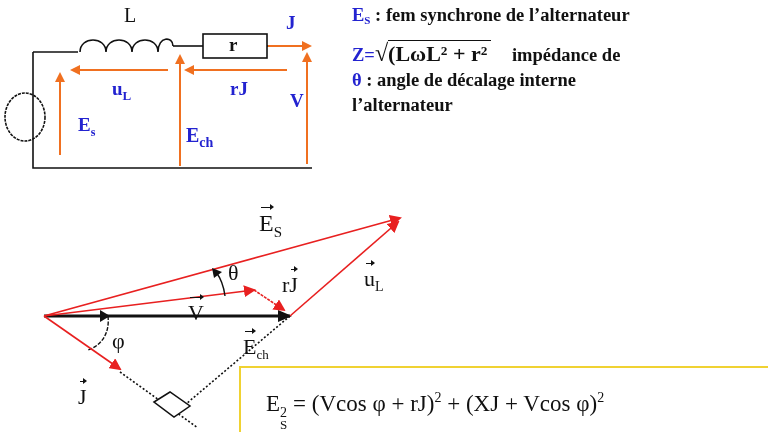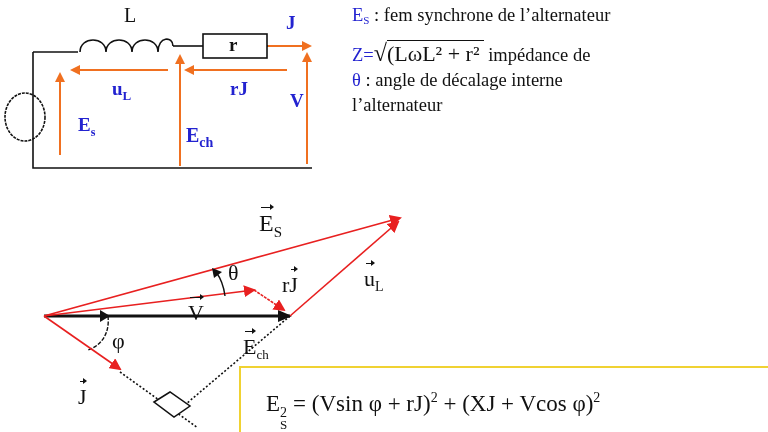--- a/index.html
+++ b/index.html
@@ -1,19 +1,19 @@
 <!DOCTYPE html>
 <html><head>
 <meta charset="utf-8">
 <style>
   html, body { margin: 0; padding: 0; background: #ffffff; }
   body { width: 768px; height: 432px; position: relative; overflow: hidden; font-family: "Liberation Serif", "DejaVu Serif", serif; }
   svg { position: absolute; left: 0; top: 0; }
   .legend { position: absolute; left: 352px; top: 6px; width: 410px; font-size: 18.5px; line-height: 1.0; color: #111; }
-  .legend .row { height: 25px; white-space: nowrap; position: relative; }
+  .legend .row { height: 25px; white-space: nowrap; position: relative; font-weight: bold; }
   .legend .sym { color: #2323d0; }
   .legend sub { font-size: 11px; vertical-align: -3px; }
   .formula-box {
     position: absolute; left: 239px; top: 366px; width: 540px; height: 80px;
     border: 2px solid #f0d232; border-right: none; border-bottom: none; background: #fff; box-sizing: border-box;
   }
   .formula { position: absolute; left: 25px; top: 22px; font-size: 23px; white-space: nowrap; color: #111; }
   .formula sup { font-size: 14px; }
   .formula sub { font-size: 13px; }
   .lbl { position: absolute; font-size: 19px; white-space: nowrap; }
@@ -97,21 +97,21 @@
 <div class="lbl blue" style="left:290px;top:90px;">V</div>
 <div class="lbl blue" style="left:78px;top:114px;"><span>E</span><sub style="font-size:12px">s</sub></div>
 <div class="lbl blue" style="left:186px;top:124px;font-size:20px;"><span>E</span><sub style="font-size:14px">ch</sub></div>
 
 <div class="legend">
   <div class="row">
     <span class="sym">E</span><sub class="sym">S</sub><span> : fem  synchrone de l’alternateur</span>
   </div>
   <div class="row" style="height:40px;padding-top:10px;box-sizing:border-box;">
     <span class="sym">Z=</span><span style="font-size:24px;">√</span><span style="border-top:1.5px solid #111;font-size:22px;padding-right:4px;">(LωL² + r²</span>
-    <span style="">impédance de</span>
+    <span style="margin-left:16px;">impédance de</span>
   </div>
   <div class="row">
     <span class="sym">θ</span><span> : angle de décalage interne</span>
   </div>
   <div class="row">
     <span>l’alternateur</span>
   </div>
 </div>
 
 <div class="lbl blk" style="left:259px;top:210px;font-size:24px;"><span class="vec">E</span><sub style="font-size:15px">S</sub></div>
@@ -121,15 +121,15 @@
 <div class="lbl blk" style="left:188px;top:300px;font-size:22px;"><span class="vec">V</span></div>
 <div class="lbl blk" style="left:112px;top:328px;font-size:22px;">φ</div>
 <div class="lbl blk" style="left:243px;top:334px;font-size:22px;"><span class="vec">E</span><sub style="font-size:13px">ch</sub></div>
 <div class="lbl blk" style="left:78px;top:384px;font-size:22px;"><span class="vec">J</span></div>
 
 <div class="formula-box">
   <div class="formula">
     <span>E</span><span style="display:inline-flex;flex-direction:column;vertical-align:-6px;line-height:0.9;">
         <sup>2</sup>
         <sub>S</sub>
-      </span><span> = (Vsin φ + rJ)</span><sup>2</sup><span> + (XJ + Vcos φ)</span><sup>2</sup>
+      </span><span> = (Vcos φ + rJ)</span><sup>2</sup><span> + (XJ + Vcos φ)</span><sup>2</sup>
   </div>
 </div>
 
 </body></html>

